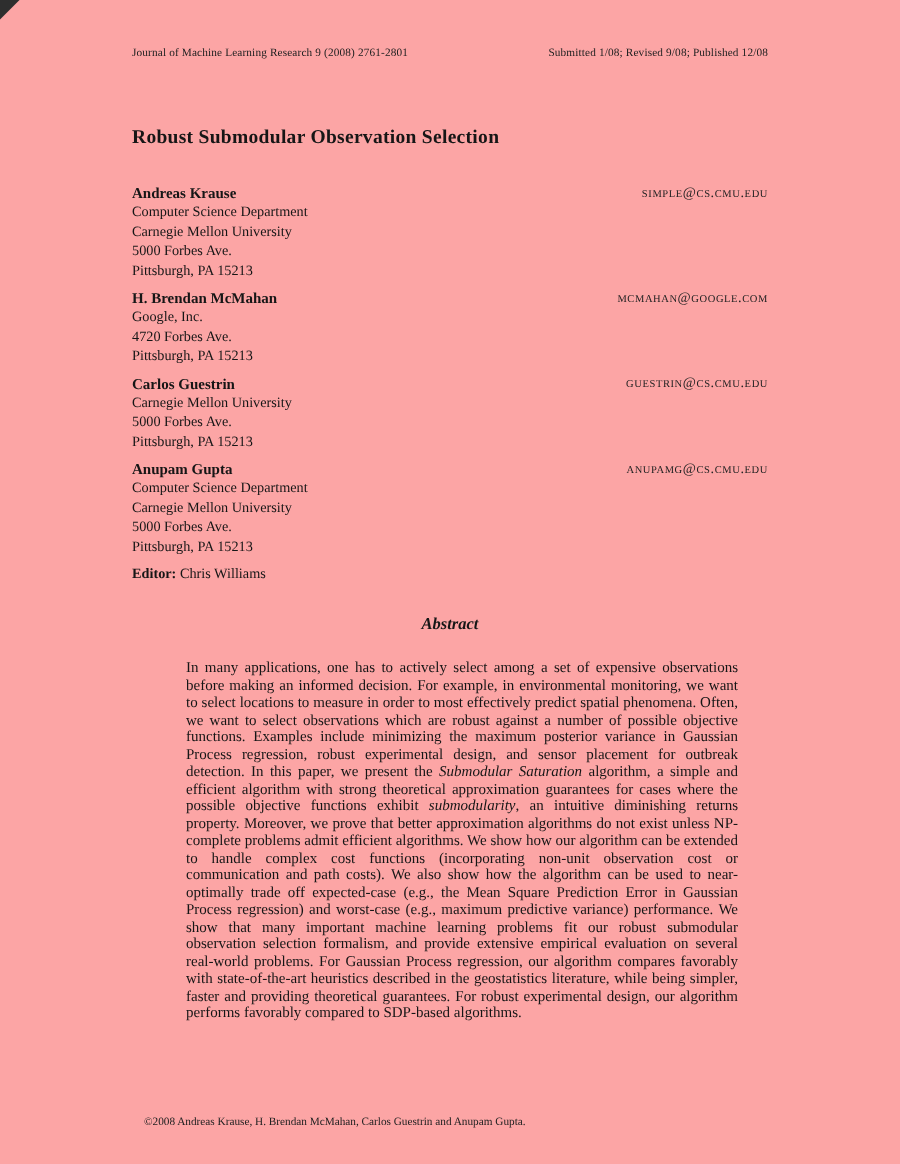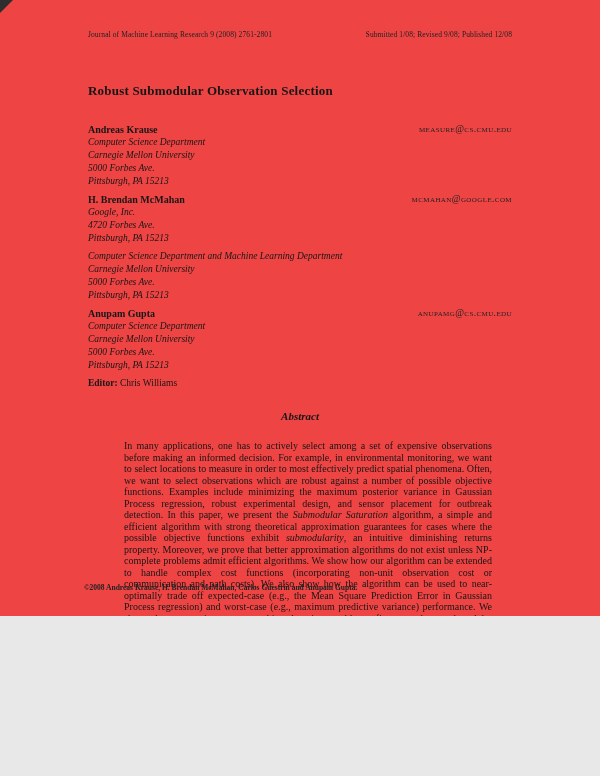--- a/index.html
+++ b/index.html
@@ -5,22 +5,22 @@
   html, body { margin: 0; padding: 0; }
   body {
     width: 600px;
     height: 776px;
     background: #e8e8e8;
     font-family: "Liberation Serif", "DejaVu Serif", serif;
   }
   .page {
     position: relative;
     width: 600px;
-    height: 616px;
-    background: #ef4444;
+    height: 776px;
+    background: #fca5a5;
     box-sizing: border-box;
     padding: 30px 88px 0 88px;
     color: #161616;
     overflow: hidden;
   }
   .corner-artifact {
     position: absolute;
     top: 0; left: 0;
     width: 0; height: 0;
     border-top: 13px solid #2e2e2e;
@@ -49,21 +49,20 @@
     line-height: 13px;
   }
   .author-name { font-weight: bold; font-size: 10px; }
   .author-email {
     font-variant: small-caps;
     font-size: 9.5px;
     letter-spacing: 0.4px;
     color: #222;
   }
   .affil {
-    font-style: italic;
     font-size: 9.5px;
     line-height: 13px;
   }
   .editor-line {
     font-size: 9.5px;
     line-height: 13px;
   }
   .editor-label { font-weight: bold; }
   .abstract-heading {
     margin: 20px 0 18px 0;
@@ -74,65 +73,67 @@
   }
   .abstract-body {
     margin: 12px 20px 0 36px;
     font-size: 10px;
     line-height: 11.5px;
     text-align: justify;
   }
   .abstract-body .it { font-style: italic; }
   .page-footer {
     position: absolute;
-    left: 84px;
+    left: 96px;
     bottom: 24px;
     font-size: 7.5px;
     color: #222;
-    font-weight: bold;
   }
 </style>
 </head>
 <body>
 
 <div class="page">
   <div class="corner-artifact"></div>
 
   <div class="running-head">
     <span>Journal of Machine Learning Research 9 (2008) 2761-2801</span>
     <span>Submitted 1/08; Revised 9/08; Published 12/08</span>
   </div>
 
   <h1 class="paper-title">Robust Submodular Observation Selection</h1>
 
   <div class="authors">
 
     <div class="author-block">
       <div class="author-row">
         <span class="author-name">Andreas Krause</span>
-        <span class="author-email">measure@cs.cmu.edu</span>
+        <span class="author-email">simple@cs.cmu.edu</span>
       </div>
       <div class="affil">Computer Science Department</div>
       <div class="affil">Carnegie Mellon University</div>
       <div class="affil">5000 Forbes Ave.</div>
       <div class="affil">Pittsburgh, PA 15213</div>
     </div>
 
     <div class="author-block">
       <div class="author-row">
         <span class="author-name">H. Brendan McMahan</span>
         <span class="author-email">mcmahan@google.com</span>
       </div>
       <div class="affil">Google, Inc.</div>
       <div class="affil">4720 Forbes Ave.</div>
       <div class="affil">Pittsburgh, PA 15213</div>
     </div>
 
     <div class="author-block">
-      <div class="affil">Computer Science Department and Machine Learning Department</div>
+      <div class="author-row">
+        <span class="author-name">Carlos Guestrin</span>
+        <span class="author-email">guestrin@cs.cmu.edu</span>
+      </div>
       <div class="affil">Carnegie Mellon University</div>
       <div class="affil">5000 Forbes Ave.</div>
       <div class="affil">Pittsburgh, PA 15213</div>
     </div>
 
     <div class="author-block">
       <div class="author-row">
         <span class="author-name">Anupam Gupta</span>
         <span class="author-email">anupamg@cs.cmu.edu</span>
       </div>

